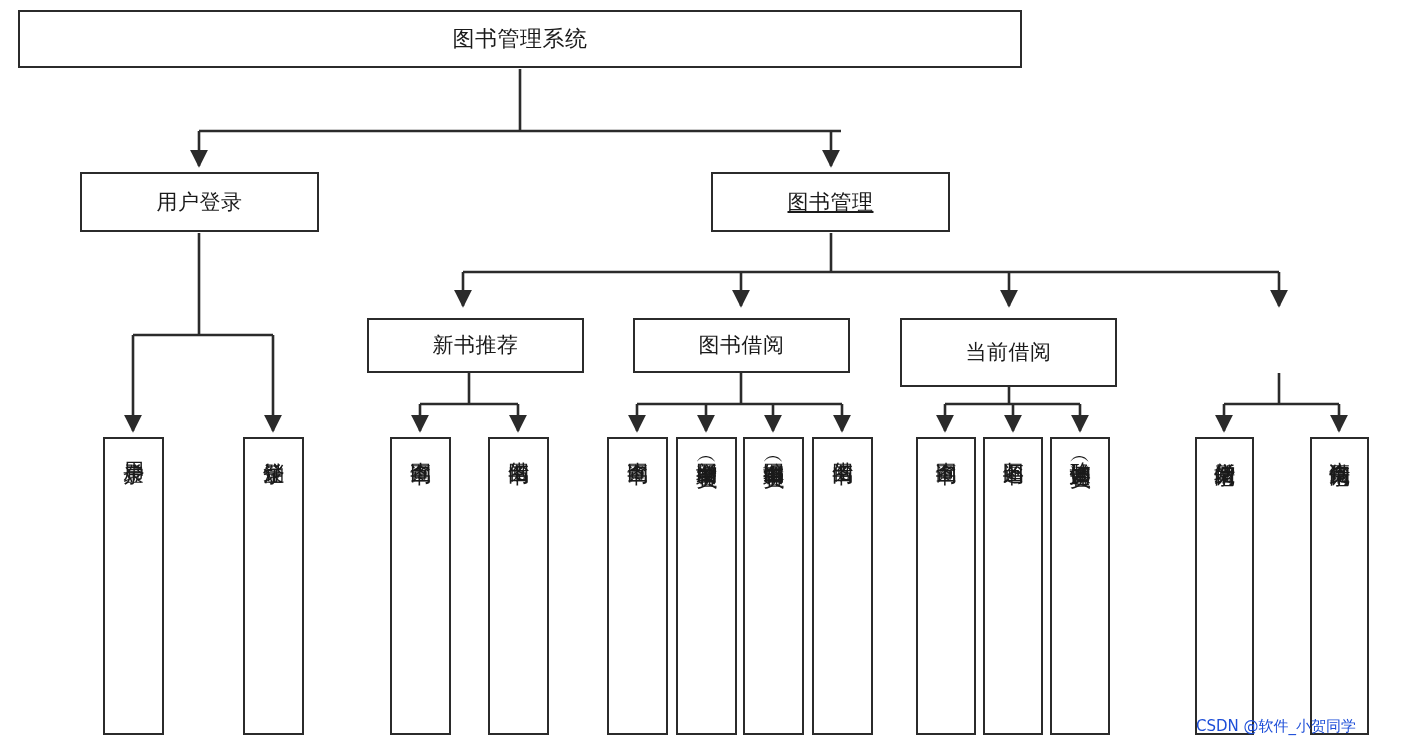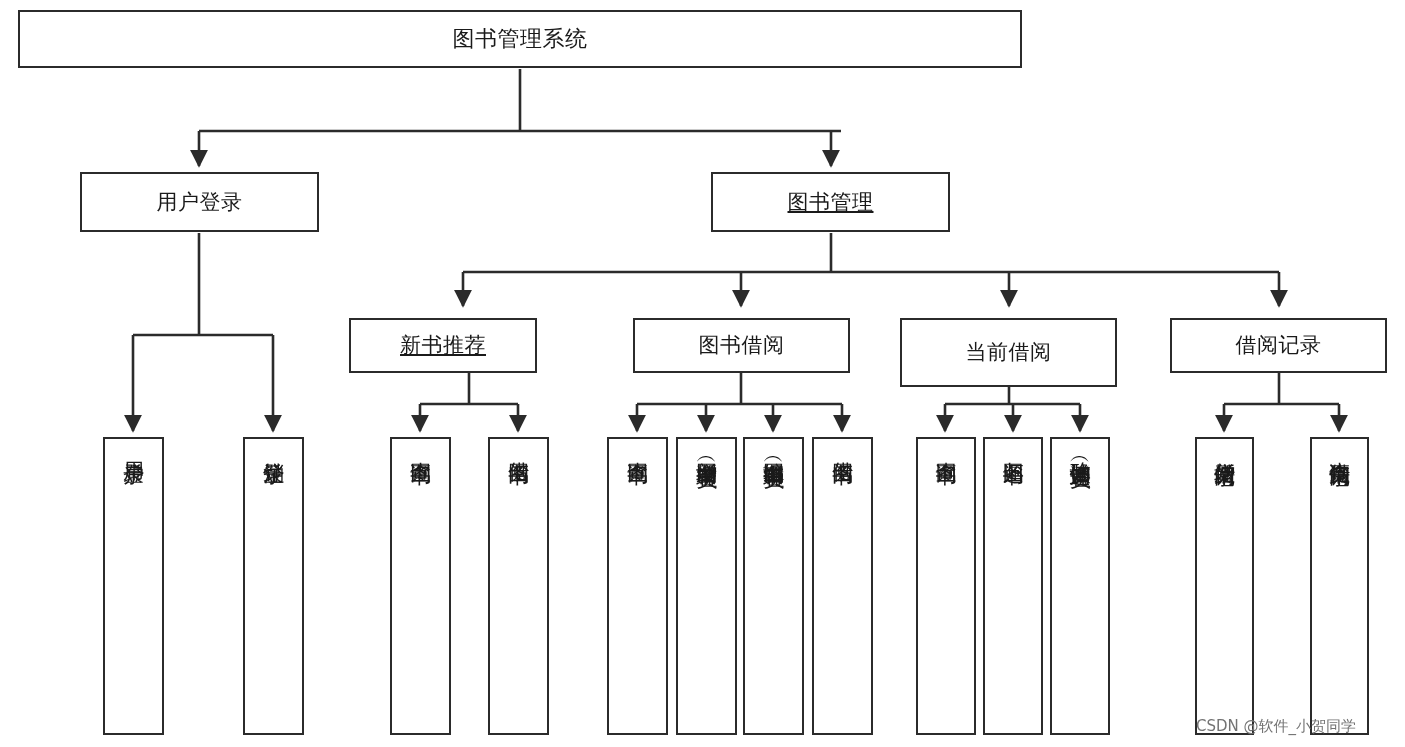--- a/index.html
+++ b/index.html
@@ -57,21 +57,21 @@
     writing-mode: vertical-rl;
     text-orientation: upright;
     font-size: 21px;
     line-height: 1.08;
     letter-spacing: 1px;
     white-space: nowrap;
   }
   .watermark {
     position: absolute;
     font-size: 15px;
-    color: #737373;
+    color: #1d4ed8;
     white-space: nowrap;
     pointer-events: none;
   }
 </style>
 </head>
 <body>
 
 <div id="canvas">
 
   <svg id="edges" viewBox="0 0 1405 747" xmlns="http://www.w3.org/2000/svg">
@@ -128,31 +128,28 @@
     <span class="label">图书管理系统</span>
   </div>
 
   <div class="node horiz" style="left:80px; top:172px; width:239px; height:60px;">
     <span class="label">用户登录</span>
   </div>
   <div class="node horiz" style="left:711px; top:172px; width:239px; height:60px;text-decoration:underline;">
     <span class="label">图书管理</span>
   </div>
 
-  <div class="node horiz" style="left:349px; top:318px; width:188px; height:55px;text-decoration:underline;">
+  <div class="node horiz" style="left:367px; top:318px; width:217px; height:55px;">
     <span class="label">新书推荐</span>
   </div>
   <div class="node horiz" style="left:633px; top:318px; width:217px; height:55px;">
     <span class="label">图书借阅</span>
   </div>
   <div class="node horiz" style="left:900px; top:318px; width:217px; height:69px;">
     <span class="label">当前借阅</span>
-  </div>
-  <div class="node horiz" style="left:1170px; top:318px; width:217px; height:55px;">
-    <span class="label">借阅记录</span>
   </div>
 
   <div class="node vert" style="left:103px; top:437px; width:61px; height:298px;">
     <span class="label">用户登录</span>
   </div>
   <div class="node vert" style="left:243px; top:437px; width:61px; height:298px;">
     <span class="label">注销登录</span>
   </div>
 
   <div class="node vert" style="left:390px; top:437px; width:61px; height:298px;">

